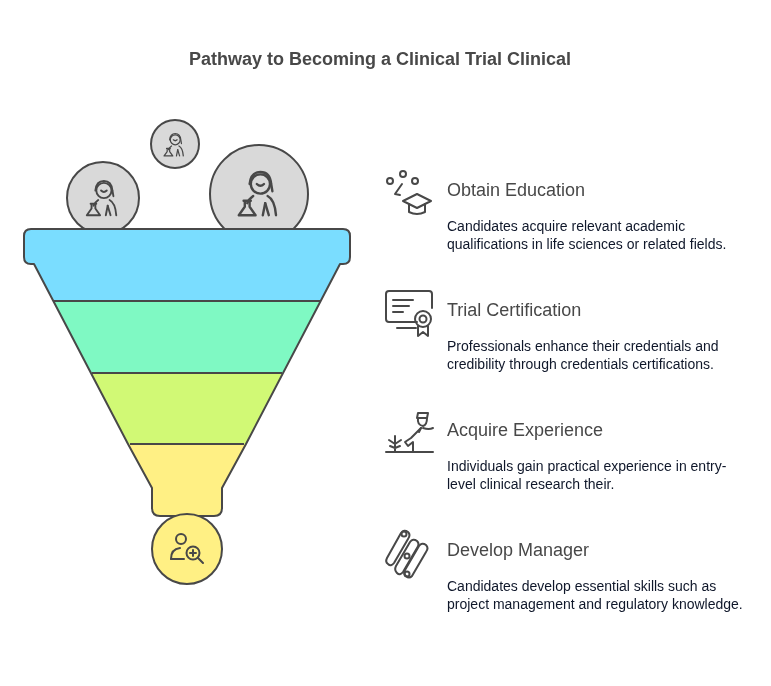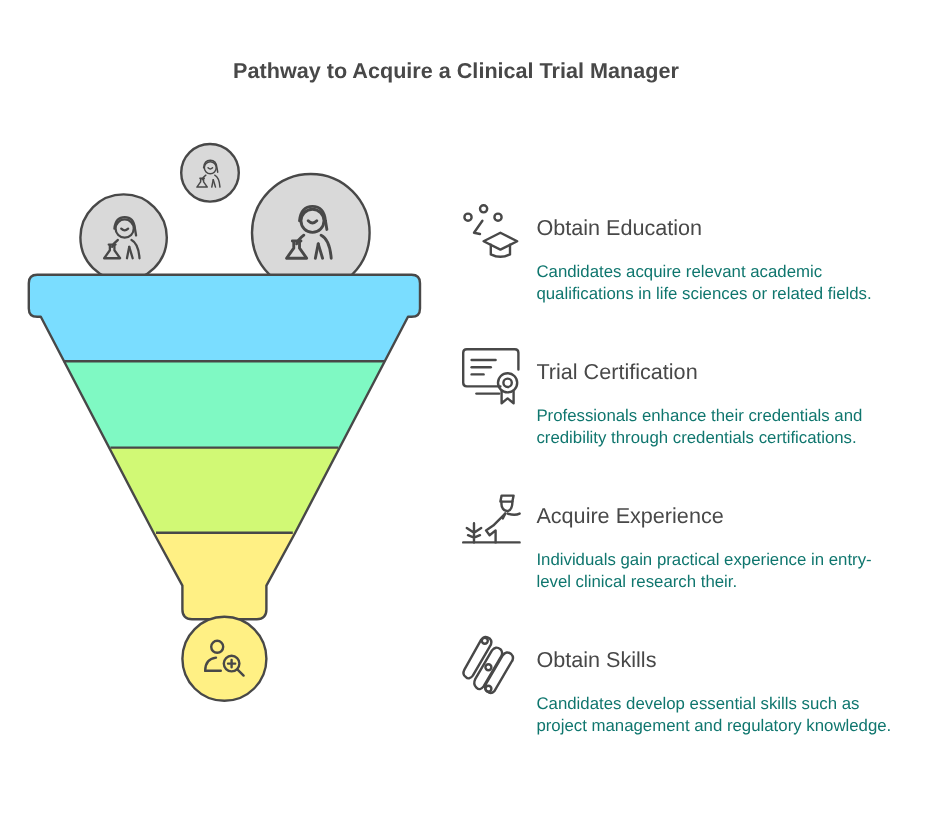--- a/index.html
+++ b/index.html
@@ -2,26 +2,26 @@
 <html><head>
 <meta charset="utf-8">
 <style>
   html, body { margin: 0; padding: 0; background: #ffffff; }
   body { width: 771px; height: 686px; position: relative; overflow: hidden; font-family: "Liberation Sans", "DejaVu Sans", sans-serif; }
   .title { position: absolute; left: 0; width: 760px; top: 49px; text-align: center; font-size: 18px; font-weight: bold; color: #484848; }
   svg.funnel { position: absolute; left: 0; top: 0; }
   .step { position: absolute; left: 383px; width: 380px; }
   .step .icon { position: absolute; left: 0; top: 0; width: 52px; height: 52px; }
   .step .heading { position: absolute; left: 64px; top: 12px; font-size: 18px; font-weight: normal; color: #484848; white-space: nowrap; }
-  .step .desc { position: absolute; left: 64px; top: 49px; width: 300px; font-size: 14px; line-height: 18px; color: #0f766e; }
+  .step .desc { position: absolute; left: 64px; top: 49px; width: 300px; font-size: 14px; line-height: 18px; color: #0f172a; }
 </style>
 </head>
 <body>
 
-<div class="title">Pathway to Acquire a Clinical Trial Manager</div>
+<div class="title">Pathway to Becoming a Clinical Trial Clinical</div>
 
 <svg class="funnel" width="771" height="686" viewBox="0 0 771 686">
   <defs>
     <clipPath id="funnelBody">
       <path d="M24,236 Q24,229 31,229 L343,229 Q350,229 350,236 L350,257 Q350,264 343,264 L340,264 L246,444 L222,488 L222,508 Q222,516 214,516 L160,516 Q152,516 152,508 L152,488 L128,444 L34,264 L31,264 Q24,264 24,257 Z"></path>
     </clipPath>
     <g id="scientist" fill="none" stroke="#484848" stroke-width="2" stroke-linecap="round" stroke-linejoin="round">
 
       <circle cx="2" cy="-10" r="8"></circle>
       <path d="M-7,-10 Q-6,-20 2,-20 Q10,-20 11,-10 L12,-4"></path>
@@ -125,15 +125,15 @@
   <svg class="icon" viewBox="0 0 52 52">
     <g fill="none" stroke="#484848" stroke-width="2" stroke-linecap="round" stroke-linejoin="round">
       <path d="M4,30 L18,5 Q21,1 25,4 Q28,7 25,11 L11,35 Q8,39 5,36 Q2,34 4,30 Z"></path>
       <circle cx="21" cy="6" r="2.5"></circle>
       <path d="M13,38 L27,14 Q30,10 34,13 Q37,16 34,20 L20,44 Q17,48 14,45 Q11,42 13,38 Z"></path>
       <circle cx="24" cy="28" r="2.5"></circle>
       <path d="M22,46 L36,22 Q39,18 43,21 Q46,24 43,28 L29,52 Q26,55 23,52 Q20,50 22,46 Z" transform="translate(0,-4)"></path>
       <circle cx="24" cy="46" r="2.5"></circle>
     </g>
   </svg>
-  <div class="heading">Obtain Skills</div>
+  <div class="heading">Develop Manager</div>
   <div class="desc">Candidates develop essential skills such as project management and regulatory knowledge.</div>
 </div>
 
 </body></html>

